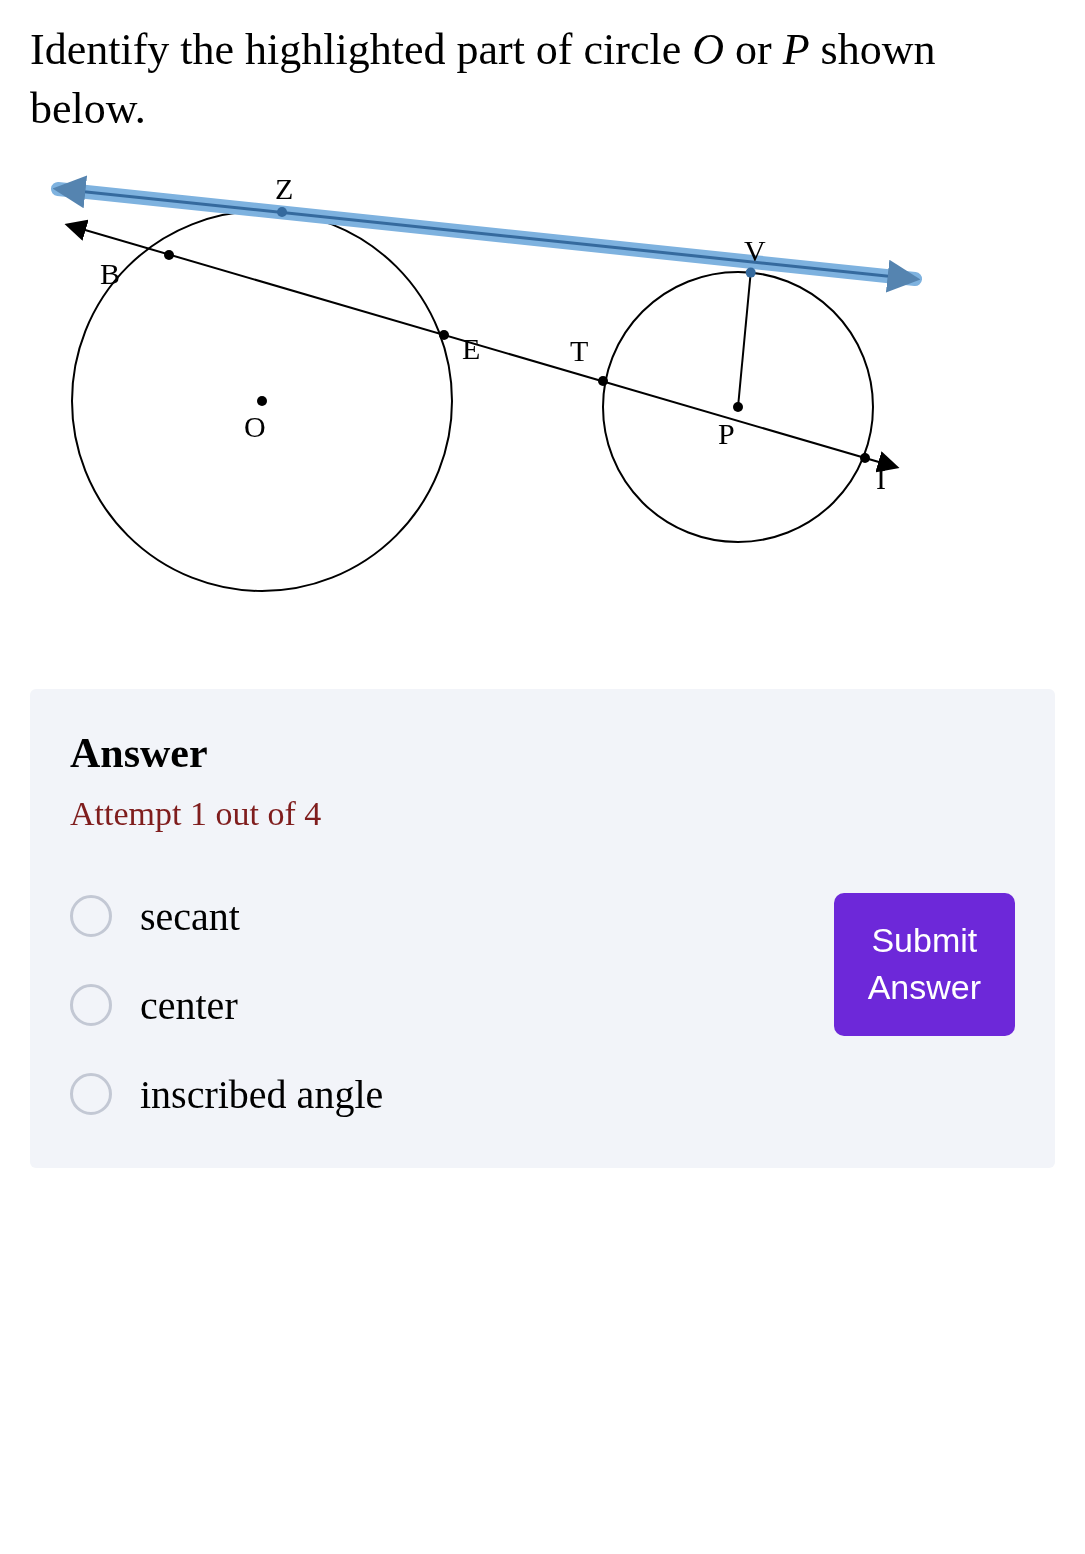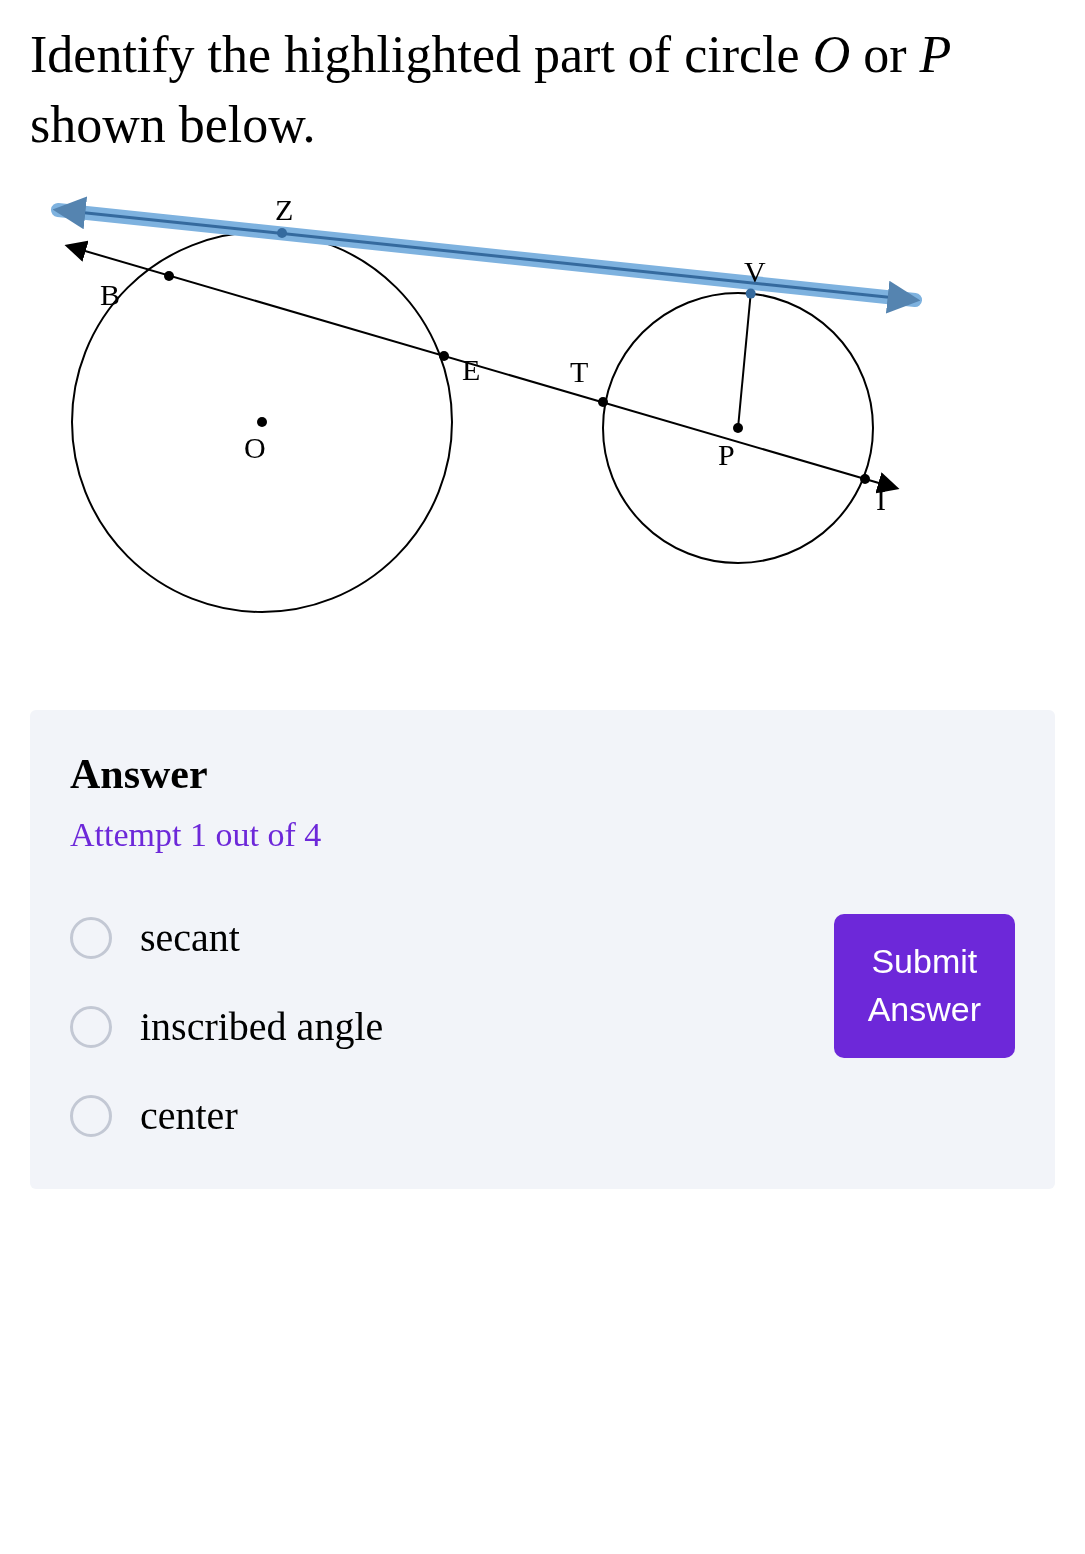--- a/index.html
+++ b/index.html
@@ -4,21 +4,21 @@
   <style>
     * { box-sizing: border-box; margin: 0; padding: 0; }
     body {
       font-family: Georgia, 'Times New Roman', serif;
       width: 1085px;
       background: #fff;
       padding: 20px 30px;
       color: #000;
     }
     .question {
-      font-size: 52px;
+      font-size: 44px;
       line-height: 1.35;
       margin-bottom: 30px;
     }
     .math-italic { font-style: italic; font-family: 'Times New Roman', serif; }
     .diagram-wrap {
       width: 100%;
       margin: 20px 0 60px 0;
     }
     svg.diagram { display: block; }
     .answer-panel {
@@ -26,21 +26,21 @@
       border-radius: 6px;
       padding: 40px 40px 50px 40px;
     }
     .answer-title {
       font-size: 42px;
       font-weight: bold;
       margin-bottom: 18px;
     }
     .attempt {
       font-size: 34px;
-      color: #6d28d9;
+      color: #7f1d1d;
       margin-bottom: 60px;
     }
     .answer-body {
       display: flex;
       justify-content: space-between;
       align-items: flex-start;
     }
     .options {
       display: flex;
       flex-direction: column;
@@ -143,24 +143,24 @@
   <div class="attempt">Attempt 1 out of 4</div>
 
   <div class="answer-body">
     <div class="options">
       <label class="option">
         <span class="radio"></span>
         <span class="option-label">secant</span>
       </label>
       <label class="option">
         <span class="radio"></span>
-        <span class="option-label">inscribed angle</span>
+        <span class="option-label">center</span>
       </label>
       <label class="option">
         <span class="radio"></span>
-        <span class="option-label">center</span>
+        <span class="option-label">inscribed angle</span>
       </label>
     </div>
 
     <button class="submit-btn">Submit
 Answer</button>
   </div>
 </div>
 
 </body></html>

